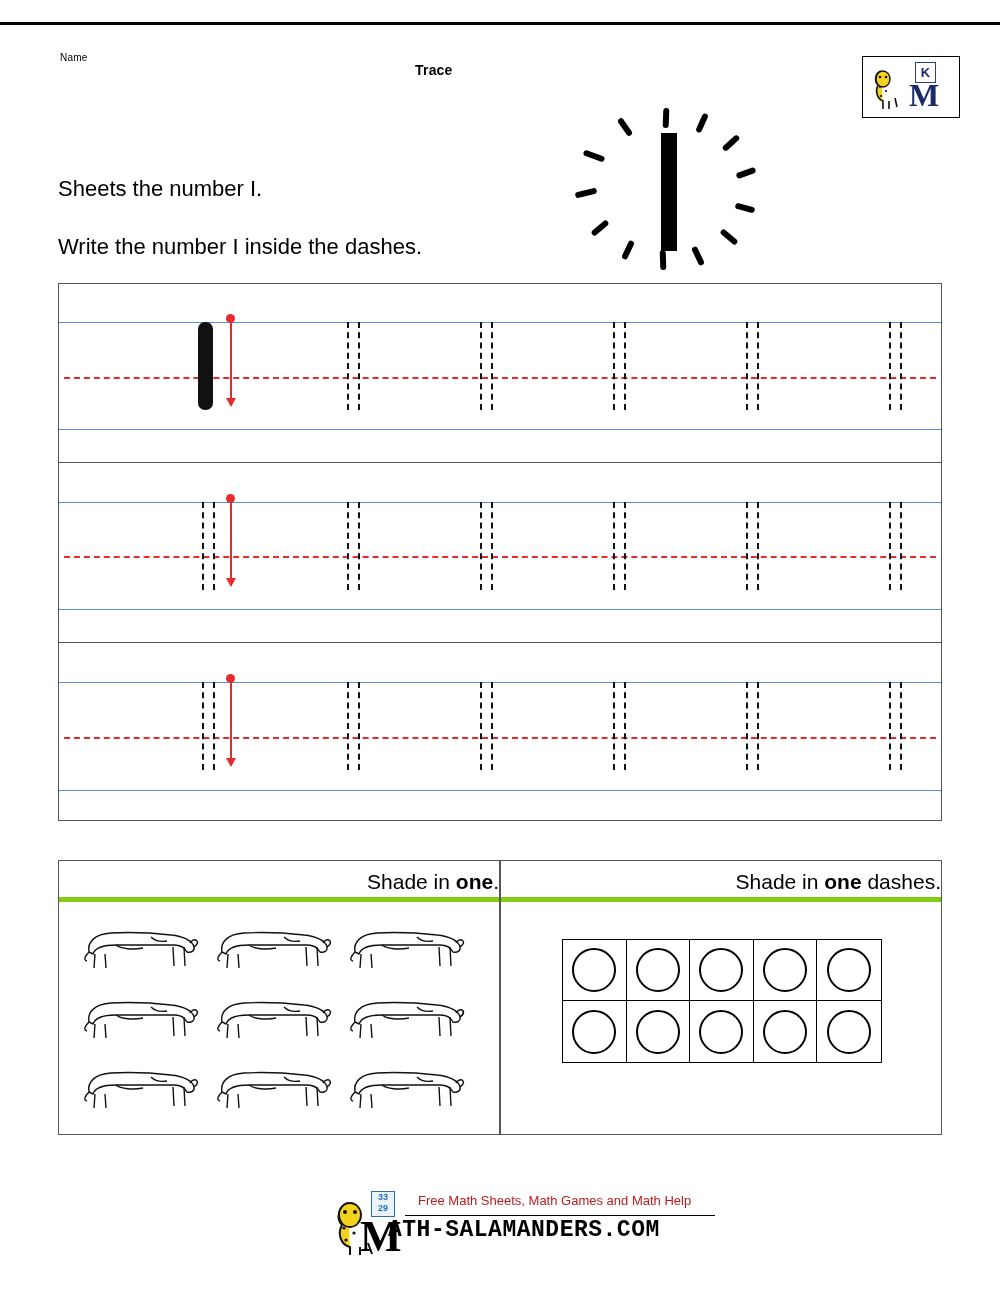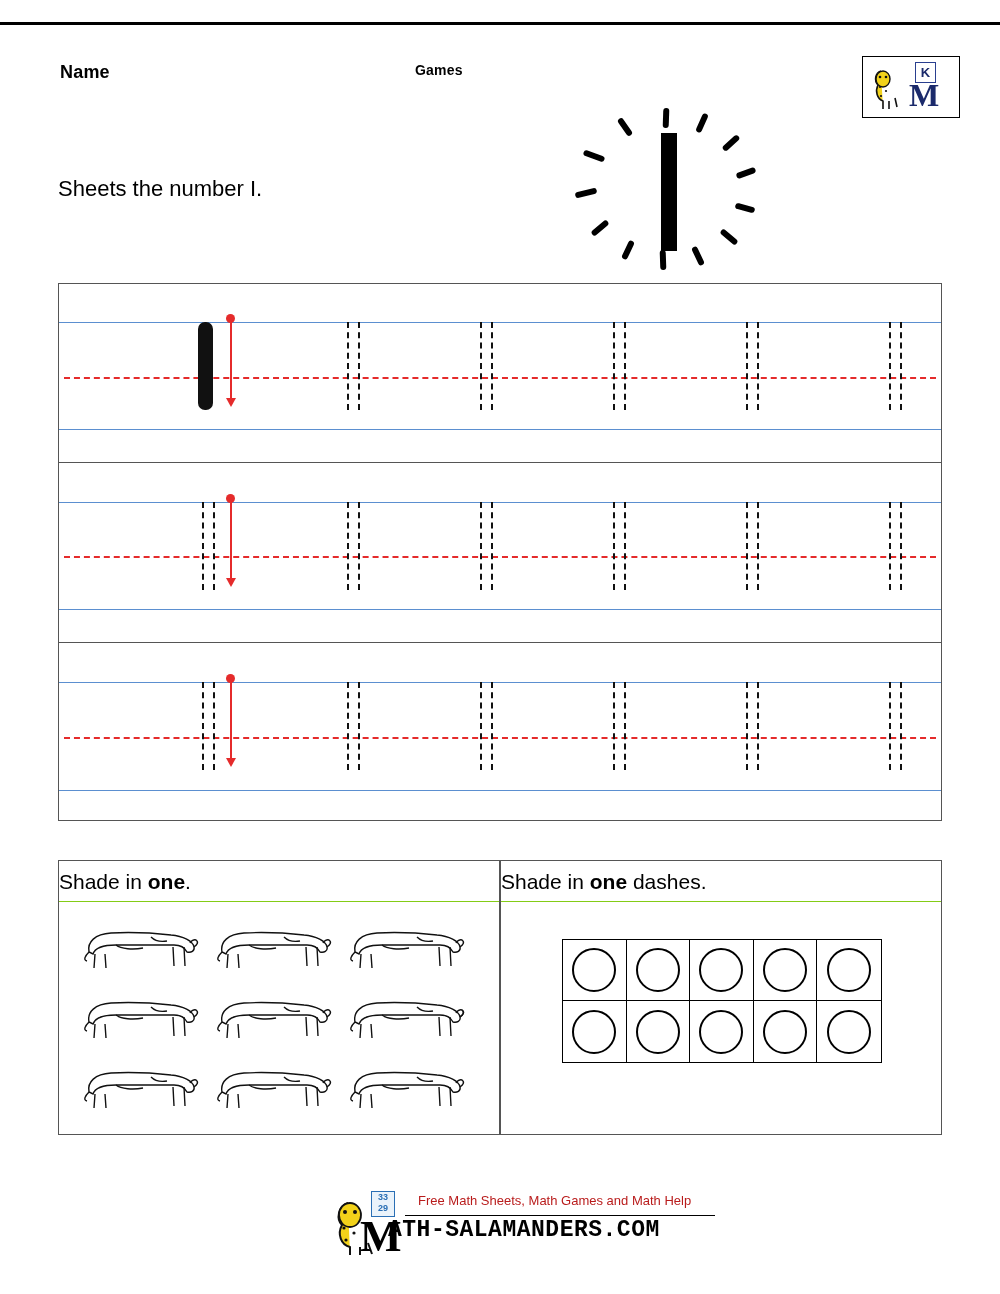--- a/index.html
+++ b/index.html
@@ -23,23 +23,23 @@
   }
   .top-rule {
     position: absolute;
     left: 0; top: 22px;
     width: 1000px;
     height: 3px;
     background: #000;
   }
   .name-label {
     position: absolute;
-    left: 60px; top: 62px;
-    font-size: 18px;
-    font-weight: bold;
+    left: 60px; top: 52px;
+    font-size: 10px;
+    font-weight: normal;
     letter-spacing: 0.2px;
   }
   .date-label {
     position: absolute;
     left: 415px; top: 62px;
     font-size: 14px;
     font-weight: bold;
     letter-spacing: 0.2px;
   }
   
@@ -195,23 +195,23 @@
     background: #fff;
     height: 275px;
   }
   .panel.left { left: 0; width: 442px; }
   .panel.right { left: 442px; width: 442px; }
   .panel-head {
     position: absolute;
     left: 0; top: 0;
     width: 100%;
     height: 41px;
-    border-bottom: 1px solid #84cc16;
-    box-sizing: border-box;
-    text-align: left;
+    border-bottom: 5px solid #84cc16;
+    box-sizing: border-box;
+    text-align: right;
     font-size: 21px;
     line-height: 41px;
   }
   .panel-head b { font-weight: bold; }
   .bears-area {
     position: absolute;
     left: 0; top: 41px;
     width: 100%; height: 233px;
   }
   .bear {
@@ -300,37 +300,38 @@
   }
 </style>
 </head>
 <body>
 
 <div class="page">
 
   <div class="top-rule"></div>
 
   <div class="name-label">Name</div>
-  <div class="date-label">Games</div>
+  <div class="date-label">Trace</div>
 
   <div class="logo-box">
     <svg class="sal-body" viewBox="0 0 36 46">
       <path d="M10 6 C4 8 3 16 7 20 C4 26 6 34 12 36 L12 44 M18 36 L18 44 M24 33 L26 42" fill="#f2d21a" stroke="#111" stroke-width="1.6" stroke-linejoin="round"></path>
       <ellipse cx="12" cy="14" rx="7" ry="8" fill="#f2d21a" stroke="#111" stroke-width="1.4"></ellipse>
       <circle cx="9" cy="12" r="1.3" fill="#111"></circle>
       <circle cx="15" cy="12" r="1.3" fill="#111"></circle>
       <circle cx="9" cy="22" r="1.1" fill="#111"></circle>
       <circle cx="15" cy="26" r="1.1" fill="#111"></circle>
       <circle cx="10" cy="31" r="1.1" fill="#111"></circle>
     </svg>
     <div class="k-box">K</div>
     <div class="m-glyph">M</div>
   </div>
 
   <div class="instr1">Sheets the number I.</div>
+  <div class="instr2">Write the number I inside the dashes.</div>
 
   <div class="big-one-wrap">
     <div class="bar"></div>
     <div class="dash" style="left:93px;  top:8px;   width:6px;  height:20px; transform:rotate(2deg);"></div>
     <div class="dash" style="left:129px; top:13px;  width:6px;  height:20px; transform:rotate(24deg);"></div>
     <div class="dash" style="left:158px; top:33px;  width:6px;  height:20px; transform:rotate(48deg);"></div>
     <div class="dash" style="left:173px; top:63px;  width:6px;  height:20px; transform:rotate(70deg);"></div>
     <div class="dash" style="left:172px; top:98px;  width:6px;  height:20px; transform:rotate(105deg);"></div>
     <div class="dash" style="left:156px; top:127px; width:6px;  height:20px; transform:rotate(130deg);"></div>
     <div class="dash" style="left:125px; top:146px; width:6px;  height:20px; transform:rotate(155deg);"></div>

